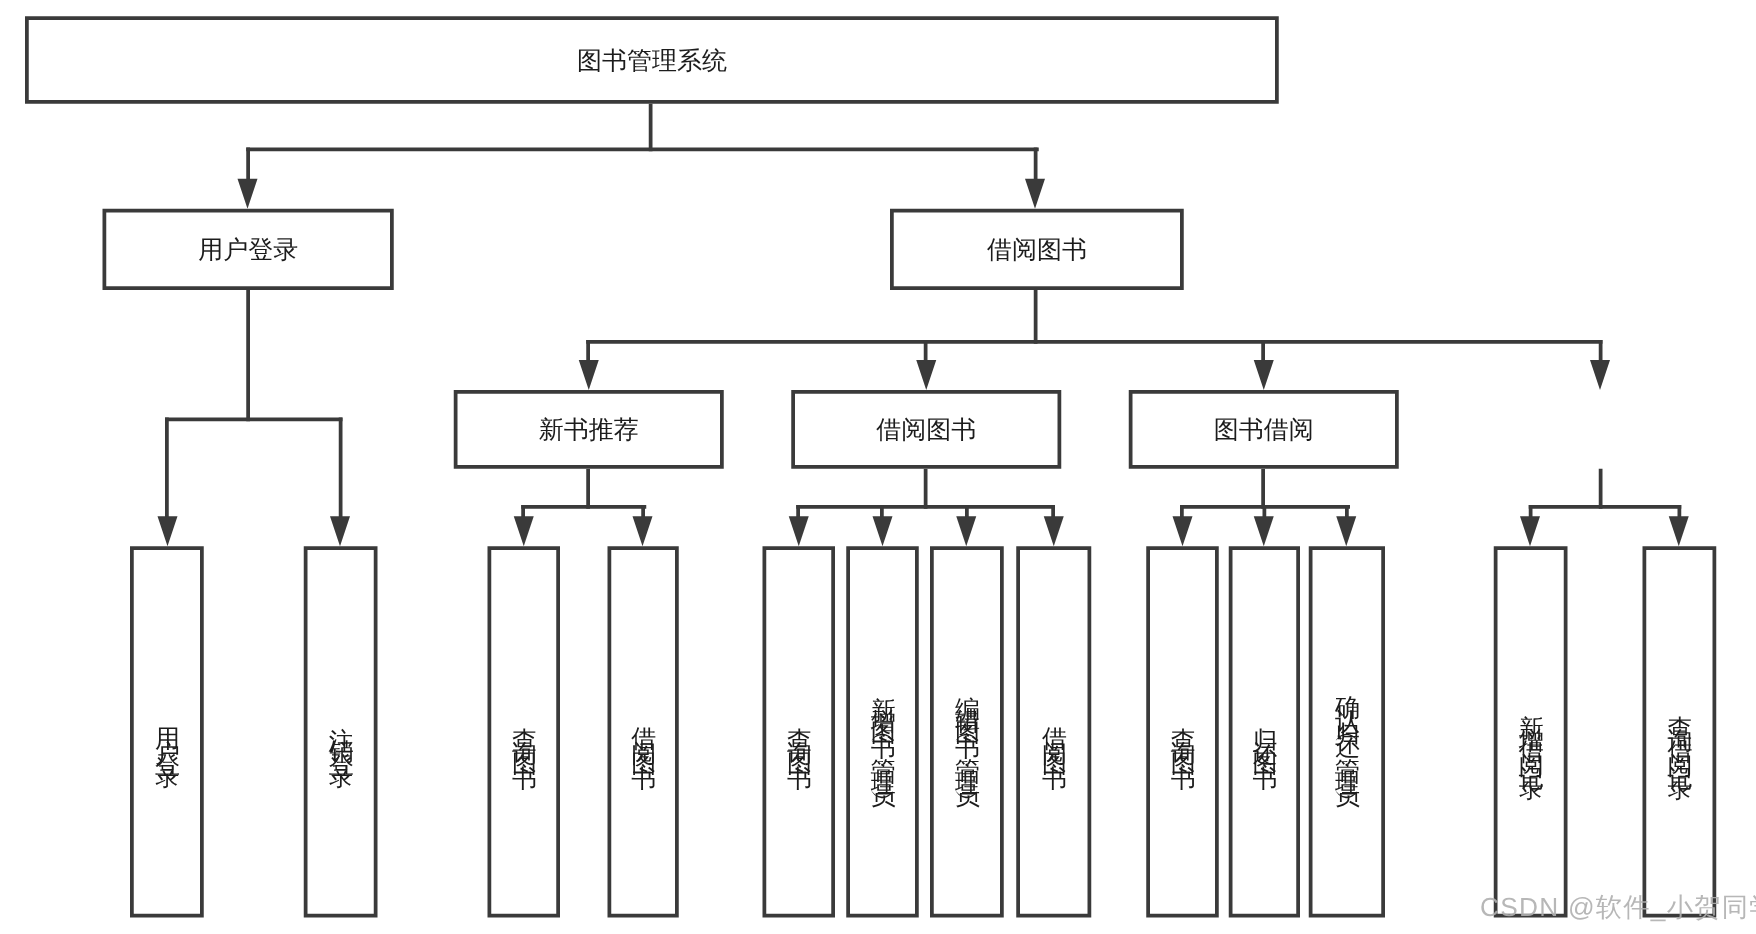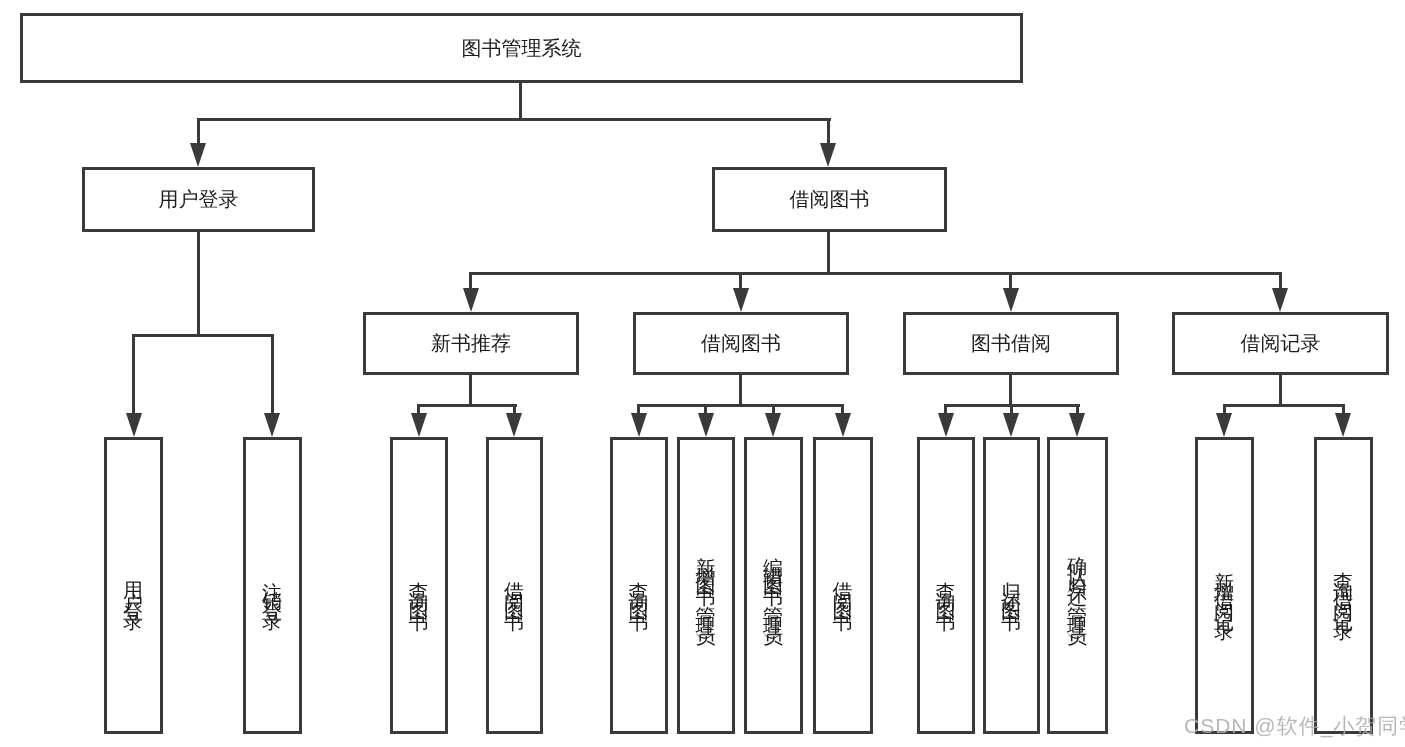--- a/index.html
+++ b/index.html
@@ -89,23 +89,20 @@
 
   <div class="node" style="left:363px; top:312px; width:216px; height:63px;">
     <span class="hlabel">新书推荐</span>
   </div>
   <div class="node" style="left:633px; top:312px; width:216px; height:63px;">
     <span class="hlabel">借阅图书</span>
   </div>
   <div class="node" style="left:903px; top:312px; width:216px; height:63px;">
     <span class="hlabel">图书借阅</span>
   </div>
-  <div class="node" style="left:1172px; top:312px; width:217px; height:63px;">
-    <span class="hlabel">借阅记录</span>
-  </div>
 
   <div class="leaf" style="left:104px; width:59px;">
     <span class="vlabel">用户登录</span>
   </div>
   <div class="leaf" style="left:243px; width:59px;">
     <span class="vlabel">注销登录</span>
   </div>
   <div class="leaf" style="left:390px; width:58px;">
     <span class="vlabel">查询图书</span>
   </div>

